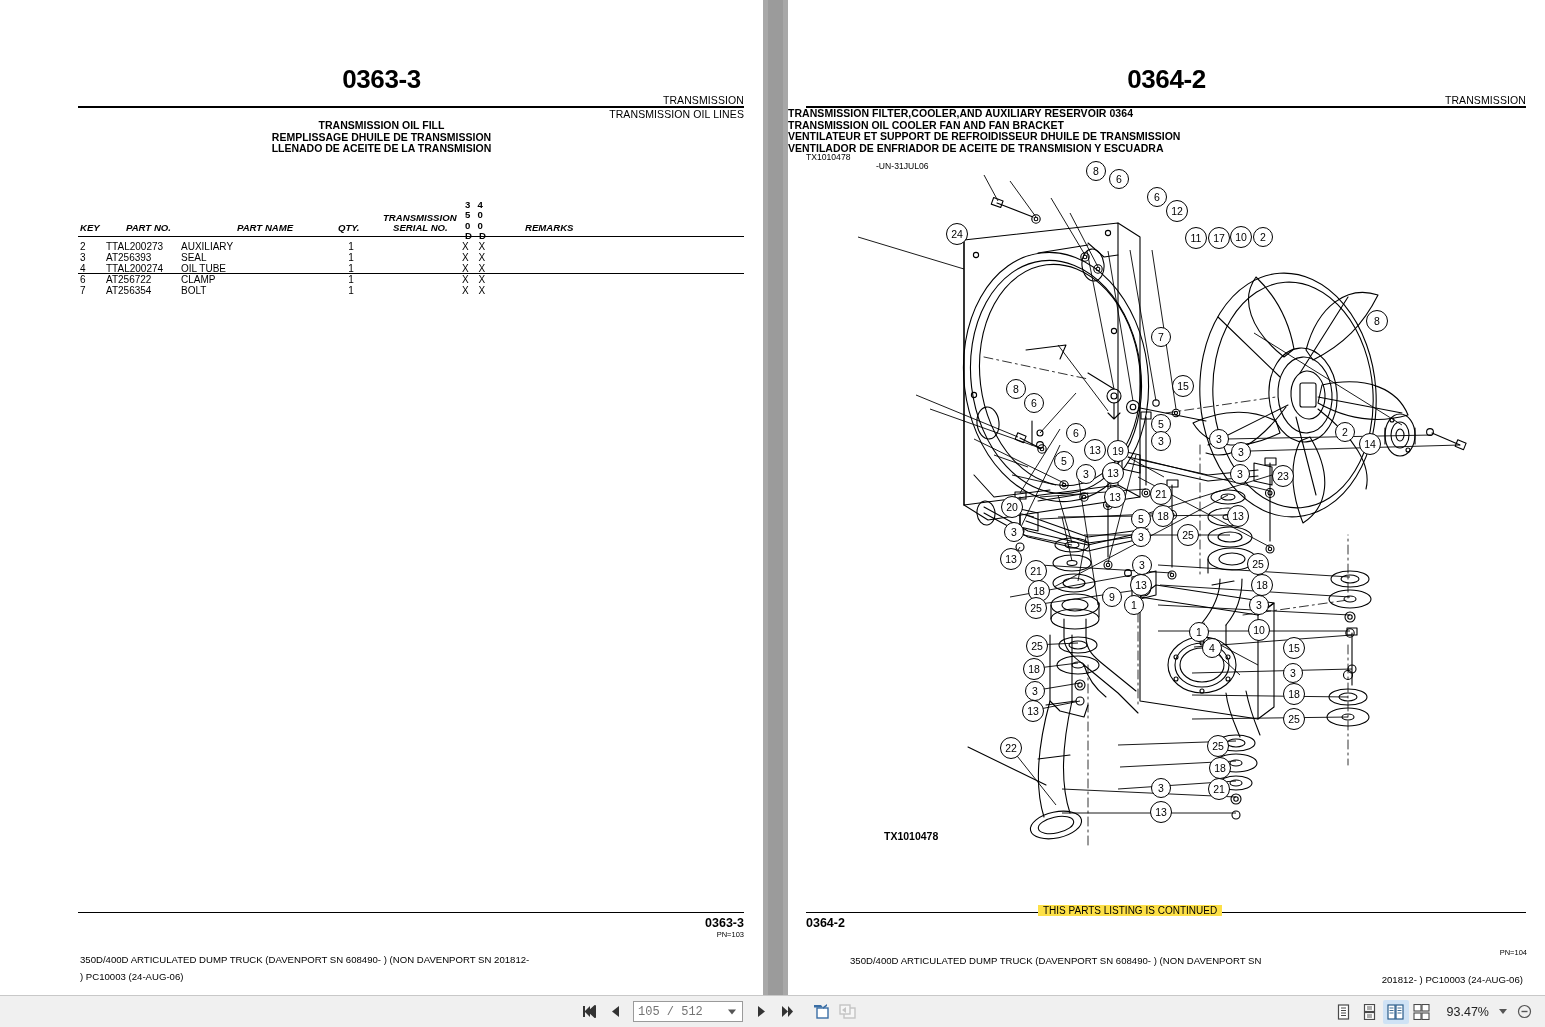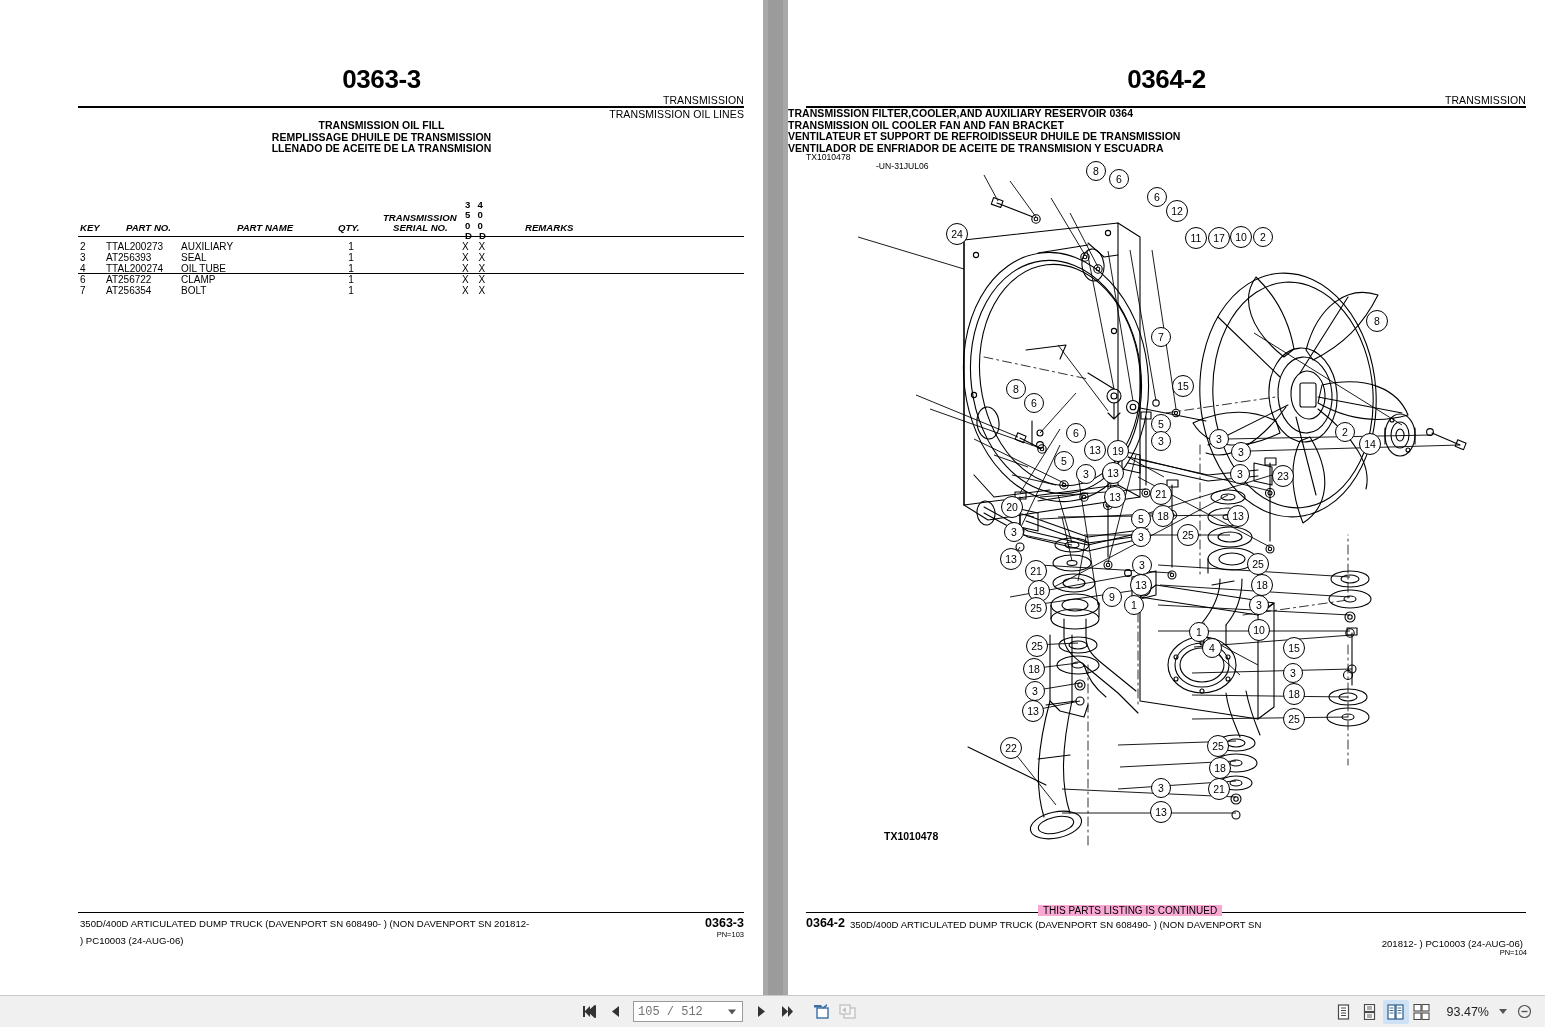--- a/index.html
+++ b/index.html
@@ -110,40 +110,41 @@
   .c-flags  { left: 462px; letter-spacing: 3.5px; }
   .c-rem    { left: 530px; }
 
   
   .foot-rule { position: absolute; background: #000; height: 1px; }
   .foot-txt {
     position: absolute;
     font-size: 9.6px;
     color: #000;
     white-space: nowrap;
+    margin-top: 36px;
   }
   .foot-pg {
     position: absolute;
     font-size: 12.5px;
     font-weight: bold;
     text-align: right;
     color: #000;
   }
   .foot-pn {
     position: absolute;
     font-size: 7.5px;
     text-align: right;
     color: #000;
   }
   .cont-label {
     position: absolute;
     font-size: 10px;
     color: #000;
     white-space: nowrap;
-    background: #f9a8d4;
+    background: #fde047;
     padding: 0 5px;
   }
 
   .tx-label {
     position: absolute;
     font-size: 8.6px;
     color: #000;
     white-space: nowrap;
   }
   .tx-label.bold { font-weight: bold; font-size: 10.5px; }

